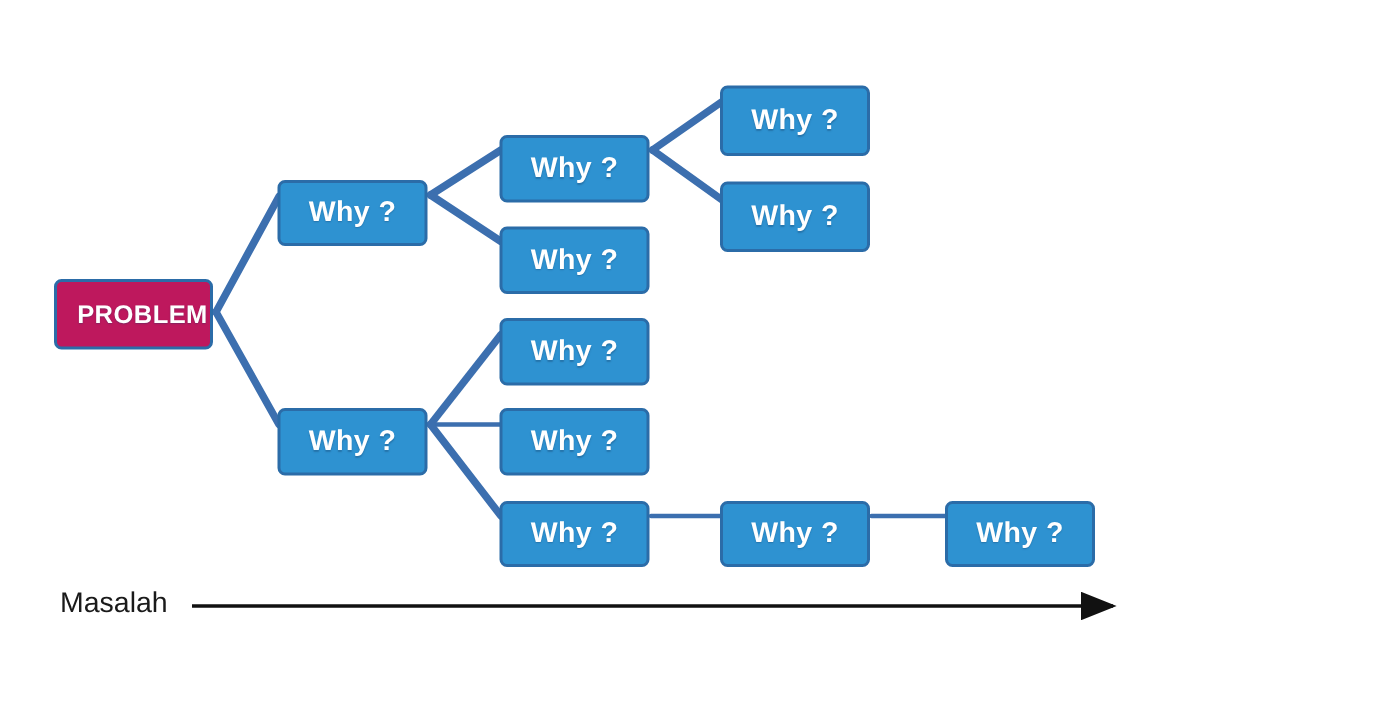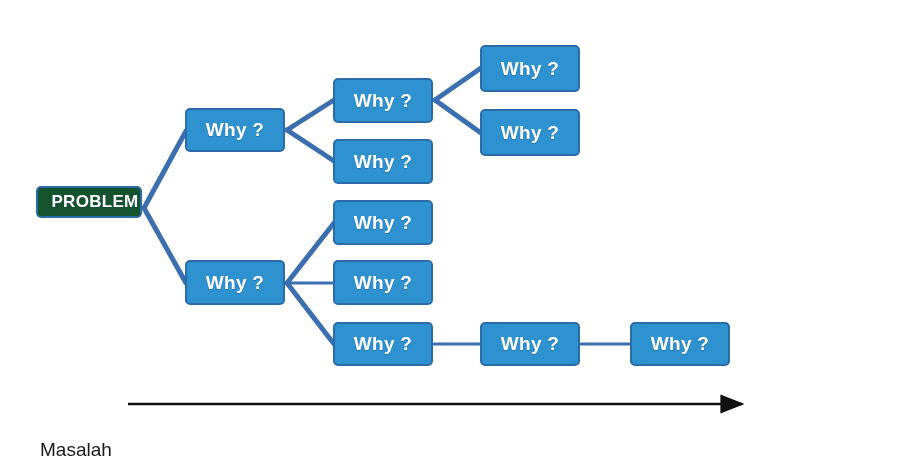--- a/index.html
+++ b/index.html
@@ -33,20 +33,21 @@
     letter-spacing: 0.3px;
     text-shadow: 0 1px 1px rgba(20,60,100,0.35);
     user-select: none;
     z-index: 3;
   }
   .node.problem {
     font-size: 17px;
   }
   .node.why {
     font-size: 19px;
+    margin-top: 12px;
   }
   .connectors {
     position: absolute;
     left: 0;
     top: 0;
     width: 918px;
     height: 469px;
     z-index: 1;
   }
   .axis {
@@ -58,21 +59,21 @@
     z-index: 2;
   }
   .axis-label {
     position: absolute;
     font-family: "Liberation Sans", sans-serif;
     font-size: 19px;
     color: #1a1a1a;
     white-space: nowrap;
     z-index: 4;
   }
-  #label-left  { left: 40px;  top: 392px; margin-top: 47px; }
+  #label-left  { left: 40px;  top: 392px; }
   #label-right { left: 760px; top: 392px; }
 </style>
 </head>
 <body>
 
 <div id="canvas" style="background: rgb(255, 255, 255);">
 
   <svg class="connectors" viewBox="0 0 918 469" xmlns="http://www.w3.org/2000/svg">
     <g stroke="#3C6FAF" fill="none" stroke-linecap="round">
 
@@ -88,21 +89,21 @@
       <line x1="287" y1="283" x2="334" y2="223" stroke-width="5"></line>
       <line x1="287" y1="283" x2="334" y2="283" stroke-width="3"></line>
       <line x1="287" y1="283" x2="334" y2="344" stroke-width="5"></line>
 
       <line x1="434" y1="344" x2="480" y2="344" stroke-width="3"></line>
       <line x1="581" y1="344" x2="630" y2="344" stroke-width="3"></line>
     </g>
   </svg>
 
   <div id="node-layer">
-      <div class="node problem" style="left: 36px; top: 186px; width: 106px; height: 32px; background: #14532d; border-color: rgb(43, 108, 168); color: rgb(255, 255, 255); padding-left: 12px;">PROBLEM</div>
+      <div class="node problem" style="left: 36px; top: 186px; width: 106px; height: 47px; background: #be185d; border-color: rgb(43, 108, 168); color: rgb(255, 255, 255); padding-left: 12px;">PROBLEM</div>
       <div class="node why" style="left: 185px; top: 108px; width: 100px; height: 44px; background: rgb(46, 146, 209); border-color: rgb(43, 108, 168); color: rgb(255, 255, 255);">Why ?</div>
       <div class="node why" style="left: 185px; top: 260px; width: 100px; height: 45px; background: rgb(46, 146, 209); border-color: rgb(43, 108, 168); color: rgb(255, 255, 255);">Why ?</div>
       <div class="node why" style="left: 333px; top: 78px; width: 100px; height: 45px; background: rgb(46, 146, 209); border-color: rgb(43, 108, 168); color: rgb(255, 255, 255);">Why ?</div>
       <div class="node why" style="left: 333px; top: 139px; width: 100px; height: 45px; background: rgb(46, 146, 209); border-color: rgb(43, 108, 168); color: rgb(255, 255, 255);">Why ?</div>
       <div class="node why" style="left: 480px; top: 45px; width: 100px; height: 47px; background: rgb(46, 146, 209); border-color: rgb(43, 108, 168); color: rgb(255, 255, 255);">Why ?</div>
       <div class="node why" style="left: 480px; top: 109px; width: 100px; height: 47px; background: rgb(46, 146, 209); border-color: rgb(43, 108, 168); color: rgb(255, 255, 255);">Why ?</div>
       <div class="node why" style="left: 333px; top: 200px; width: 100px; height: 45px; background: rgb(46, 146, 209); border-color: rgb(43, 108, 168); color: rgb(255, 255, 255);">Why ?</div>
       <div class="node why" style="left: 333px; top: 260px; width: 100px; height: 45px; background: rgb(46, 146, 209); border-color: rgb(43, 108, 168); color: rgb(255, 255, 255);">Why ?</div>
       <div class="node why" style="left: 333px; top: 322px; width: 100px; height: 44px; background: rgb(46, 146, 209); border-color: rgb(43, 108, 168); color: rgb(255, 255, 255);">Why ?</div>
       <div class="node why" style="left: 480px; top: 322px; width: 100px; height: 44px; background: rgb(46, 146, 209); border-color: rgb(43, 108, 168); color: rgb(255, 255, 255);">Why ?</div>

